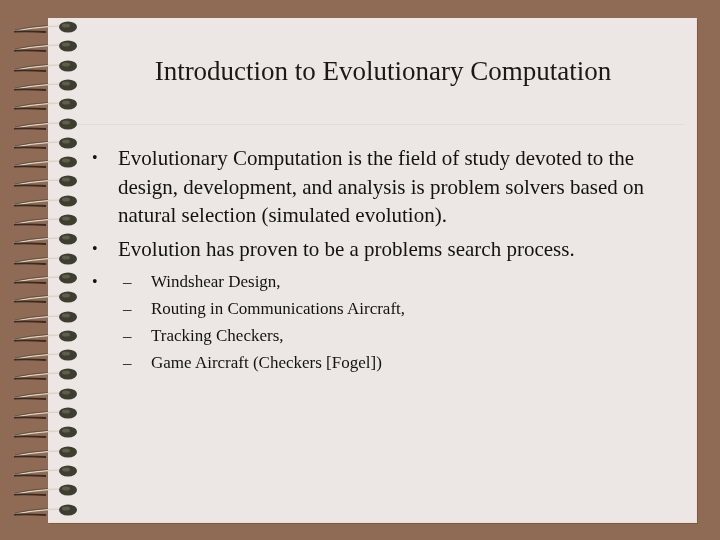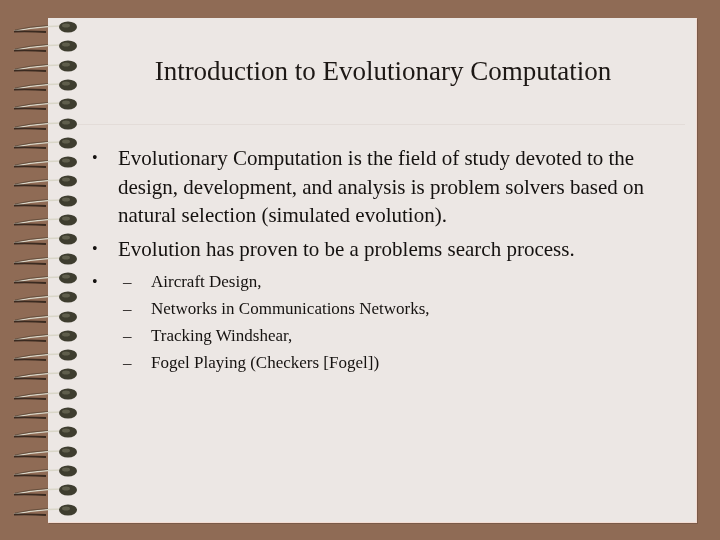--- a/index.html
+++ b/index.html
@@ -104,33 +104,33 @@
   <div class="bullet">
     <span class="marker">•</span>
     <span>Evolution has proven to be a problems search process.</span>
   </div>
   <div class="bullet">
     <span class="marker">•</span>
   </div>
   <div class="sublist">
     <div class="subitem">
       <span class="marker">–</span>
-      <span>Aircraft Design,</span>
+      <span>Windshear Design,</span>
     </div>
     <div class="subitem">
       <span class="marker">–</span>
-      <span>Networks in Communications Networks,</span>
+      <span>Routing in Communications Aircraft,</span>
     </div>
     <div class="subitem">
       <span class="marker">–</span>
-      <span>Tracking Windshear,</span>
+      <span>Tracking Checkers,</span>
     </div>
     <div class="subitem">
       <span class="marker">–</span>
-      <span>Fogel Playing (Checkers [Fogel])</span>
+      <span>Game Aircraft (Checkers [Fogel])</span>
     </div>
   </div>
 </div>
 
 <div id="binding">
     <div class="ring" style="top: 19px;">
       <svg width="90" height="16" viewBox="0 0 90 16">
         <path d="M14 12 Q30 9 48 7.5 L62 7" stroke="#d9d6c8" stroke-width="1.6" fill="none"></path>
         <path d="M14 12.5 Q30 12 46 13" stroke="#3a2a20" stroke-width="1.8" fill="none"></path>
         <path d="M15 11 Q30 7.5 48 6.5" stroke="#5a4636" stroke-width="0.8" fill="none"></path>

